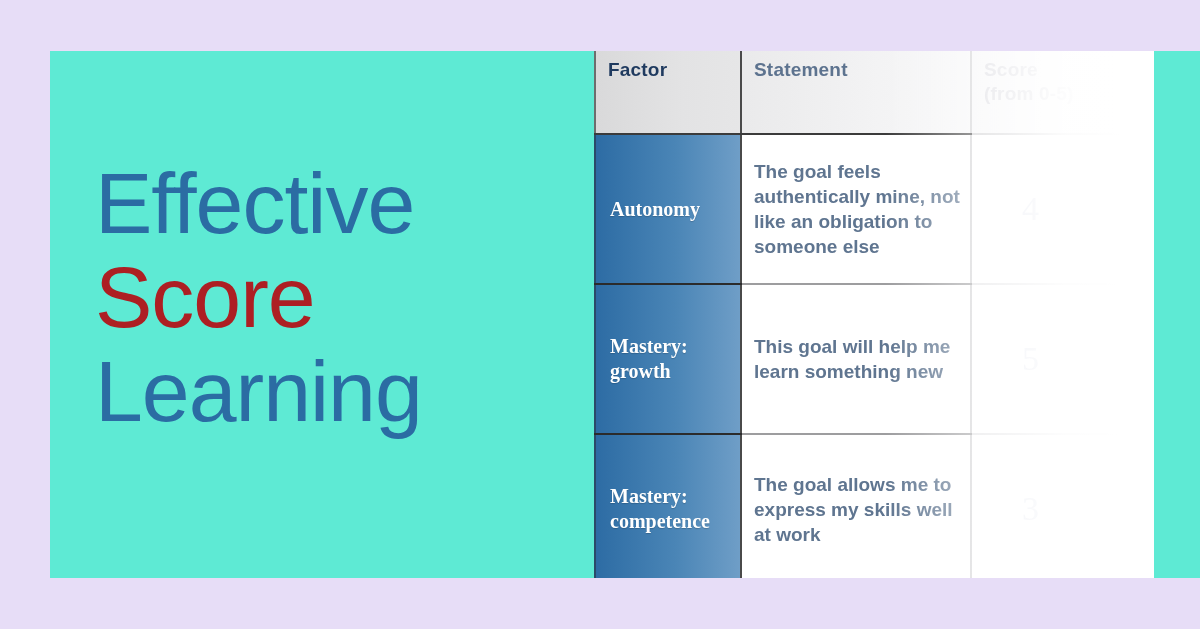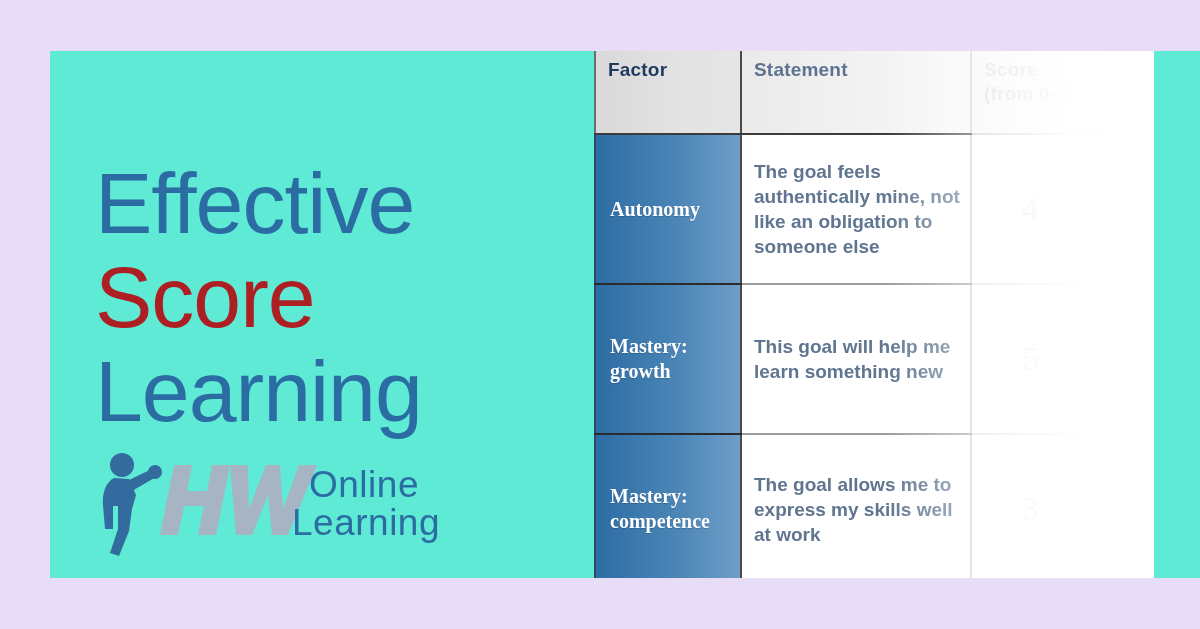--- a/index.html
+++ b/index.html
@@ -172,40 +172,20 @@
 <div id="stage">
 
   <div id="card">
 
     <div id="title-block">
       <div class="title-line title-blue">Effective</div>
       <div class="title-line title-red">Score</div>
       <div class="title-line title-blue">Learning</div>
     </div>
 
-    <div id="logo">
-      <svg width="350" height="112" viewBox="0 0 350 112" xmlns="http://www.w3.org/2000/svg">
-
-        <g fill="#336b9e">
-          <circle cx="26" cy="16" r="12"></circle>
-          <path d="M18 29 C 10 33, 6 44, 7 56 L 9 80 L 17 80 L 17 57 L 22 57 L 22 80
-                   L 14 104 L 23 107 L 33 82 L 36 60 L 40 46 L 33 30 Z"></path>
-          <path d="M31 32 L 56 20 L 60 28 L 36 42 Z"></path>
-          <circle cx="59" cy="23" r="7"></circle>
-        </g>
-
-        <g fill="#a7b4c4">
-          <path d="M64 86 L 78 16 L 96 16 L 91 42 L 111 42 L 116 16 L 134 16 L 120 86 L 102 86 L 108 57 L 88 57 L 82 86 Z"></path>
-          <path d="M134 16 L 152 16 L 153 60 L 170 16 L 184 16 L 187 60 L 203 16 L 221 16 L 192 86 L 176 86 L 172 46 L 156 86 L 140 86 Z"></path>
-        </g>
-
-        <text x="213" y="48" fill="#2b6ca3" font-family="Liberation Sans, sans-serif" font-size="37" font-weight="300" letter-spacing="0.5">Online</text>
-        <text x="196" y="86" fill="#2b6ca3" font-family="Liberation Sans, sans-serif" font-size="37" font-weight="300" letter-spacing="0.5">Learning</text>
-      </svg>
-    </div>
 
     <div id="table-wrap">
       <table class="goal-table">
         <colgroup>
           <col class="c-factor">
             <col class="c-statement">
             <col class="c-score">
         </colgroup>
         <thead>
           <tr>

